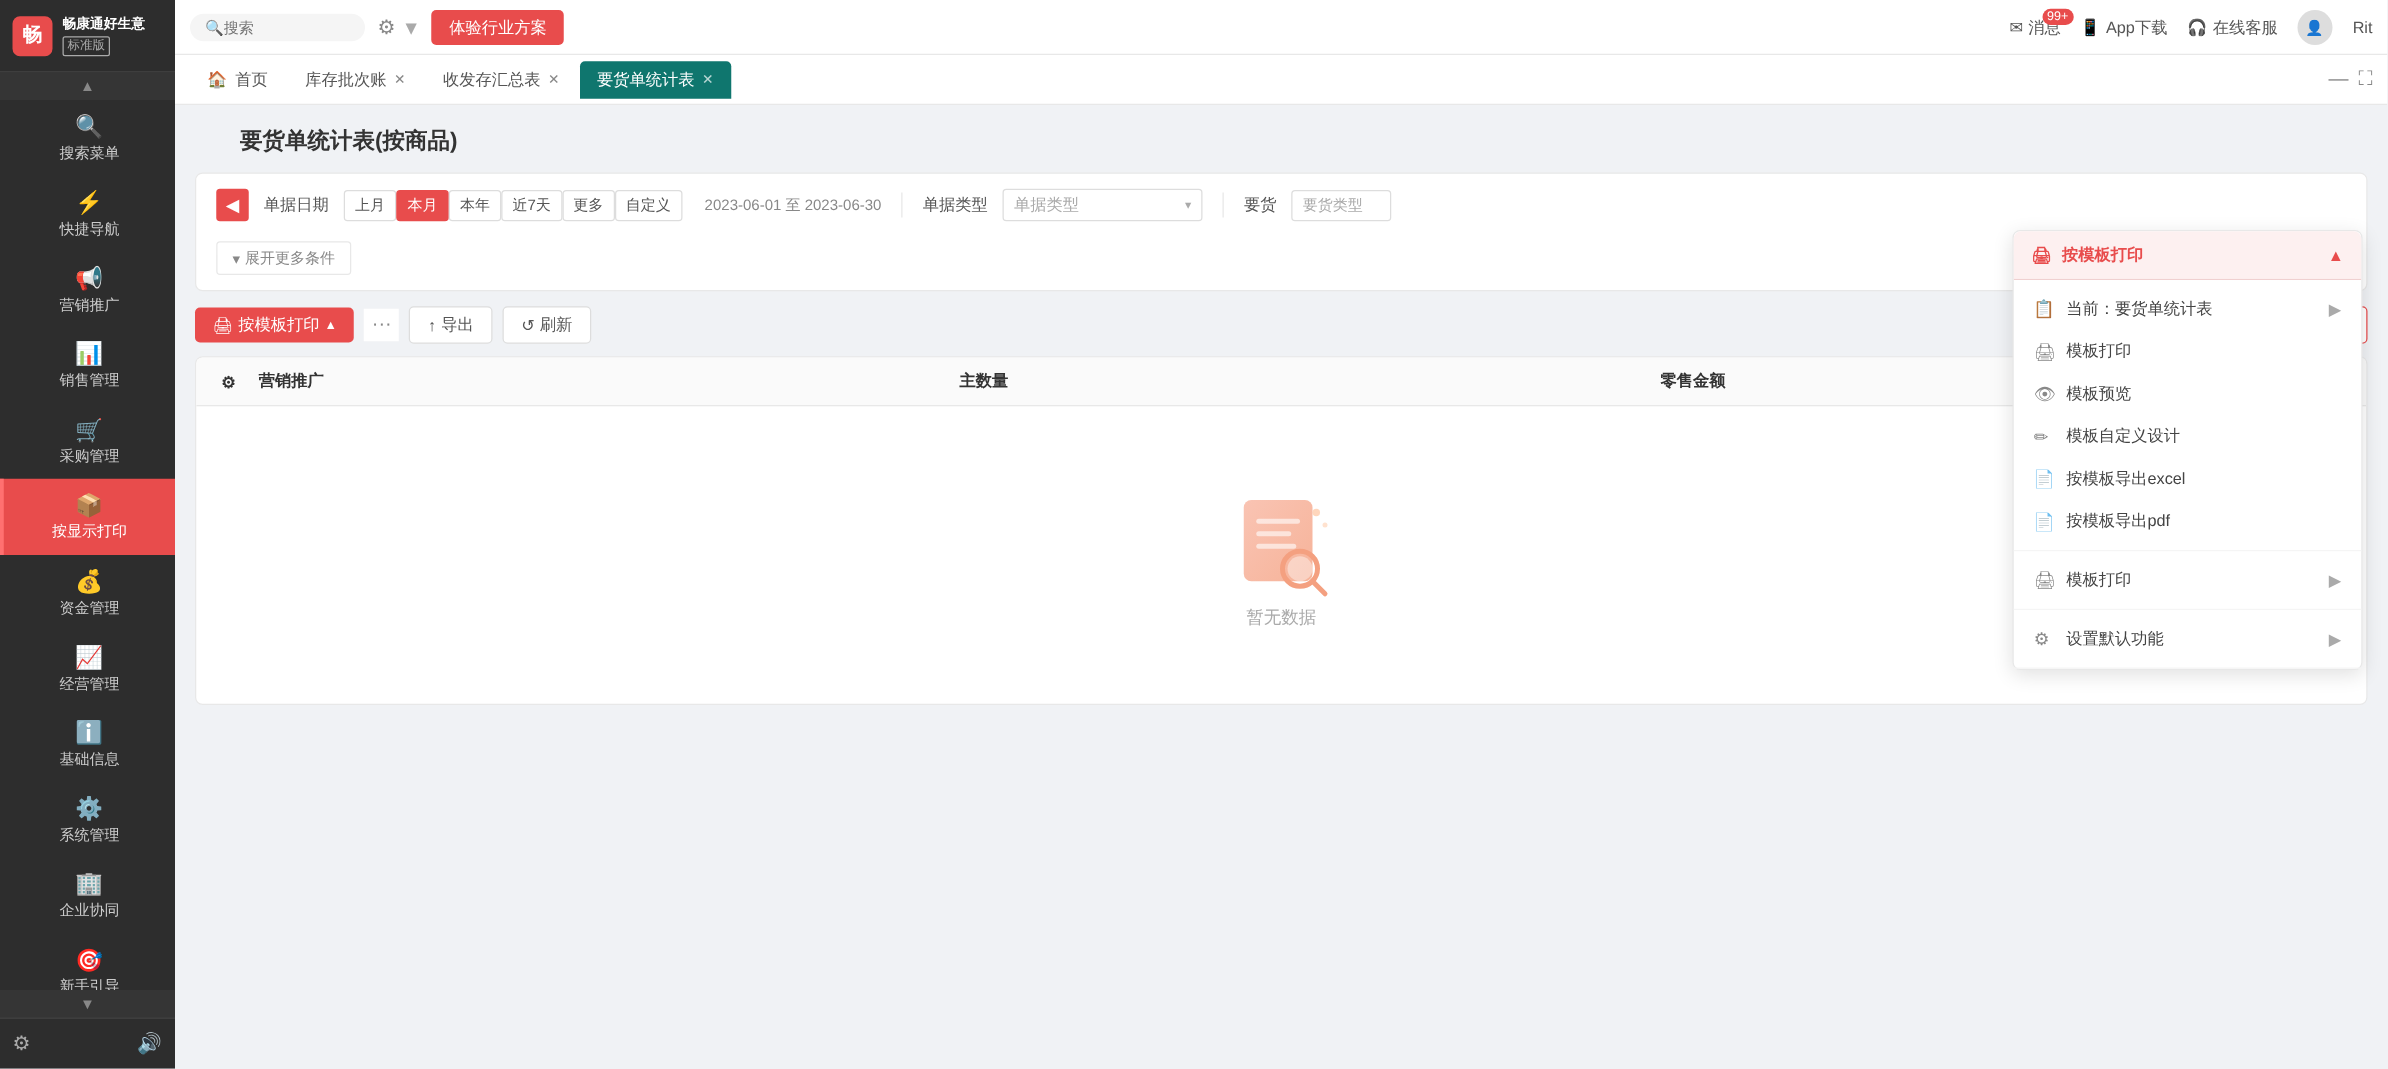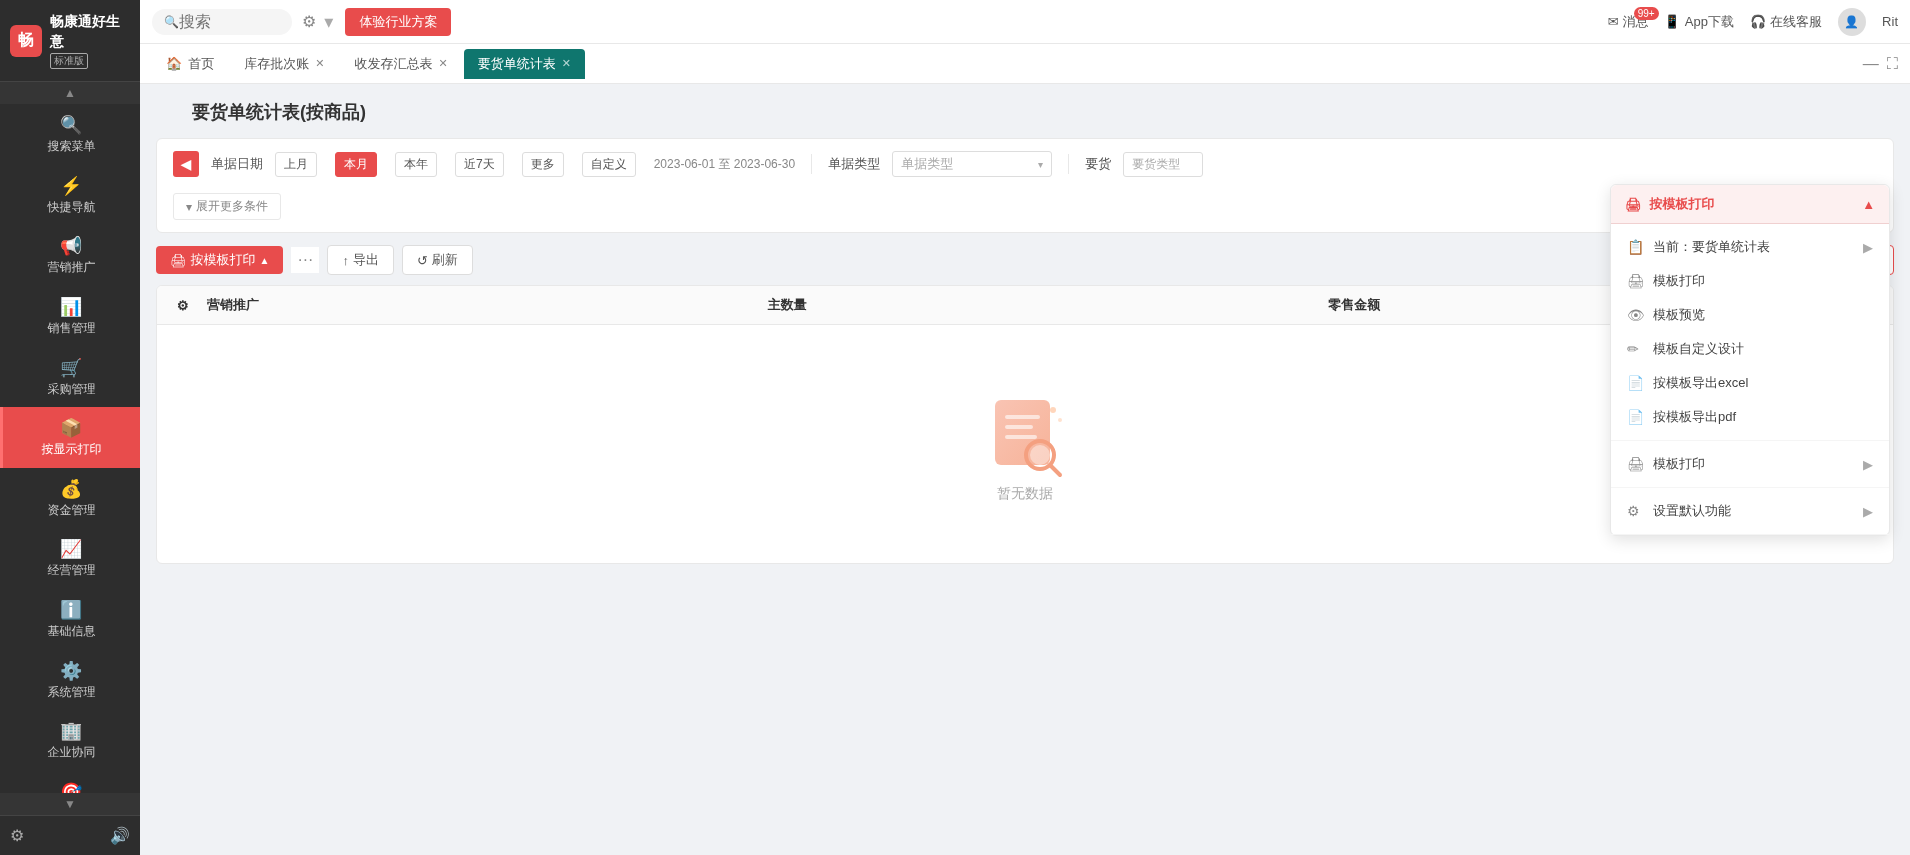--- a/index.html
+++ b/index.html
@@ -24,21 +24,21 @@
     .logo-icon {
       width: 32px;
       height: 32px;
       background: #e84c4c;
       border-radius: 6px;
       display: flex; align-items: center; justify-content: center;
       color: white; font-size: 16px; font-weight: bold; margin-right: 8px;
       flex-shrink: 0;
     }
     .logo-text { color: #fff; font-size: 12px; line-height: 1.4; }
-    .logo-text .main { font-size: 14px; font-weight: bold; }
+    .logo-text .main { font-size: 11px; font-weight: bold; }
     .logo-tag { color: #aaa; font-size: 10px; border: 1px solid #aaa; padding: 0 3px; border-radius: 2px; margin-top: 2px; display: inline-block; }
 
     .sidebar-nav { flex: 1; overflow-y: auto; }
     .sidebar-nav::-webkit-scrollbar { width: 4px; }
     .sidebar-nav::-webkit-scrollbar-thumb { background: #555; }
 
     .nav-item {
       display: flex; flex-direction: column; align-items: center;
       padding: 10px 6px;
       color: #ccc;
@@ -73,21 +73,21 @@
     .topbar-search {
       background: #f5f5f5;
       border-radius: 14px;
       padding: 4px 12px;
       display: flex; align-items: center;
       color: #999; font-size: 12px;
       width: 140px;
     }
     .topbar-search input {
       background: none; border: none; outline: none;
-      color: #000000; font-size: 16px; width: 100px;
+      color: #000000; font-size: 12px; width: 100px;
     }
     .topbar-gear { margin-left: 10px; color: #888; font-size: 16px; cursor: pointer; }
     .experience-btn {
       background: #e84c4c; color: #fff;
       border: none; border-radius: 4px;
       padding: 5px 14px; font-size: 13px;
       cursor: pointer; margin-left: 12px;
     }
     .topbar-right { display: flex; align-items: center; gap: 16px; }
     .badge {
@@ -140,21 +140,21 @@
     
     .filter-bar {
       background: #fff;
       border-radius: 6px;
       padding: 12px 16px;
       margin-bottom: 12px;
       border: 1px solid #e8e8e8;
     }
     .filter-row { display: flex; align-items: center; gap: 12px; flex-wrap: wrap; }
     .filter-label { color: #555; font-size: 13px; white-space: nowrap; }
-    .date-btns { display: flex; align-items: center; gap: 18px; justify-content: space-between; }
+    .date-btns { display: flex; align-items: center; gap: 0; justify-content: space-between; }
     .date-btn {
       padding: 3px 8px; font-size: 12px;
       border: 1px solid #ddd; border-radius: 3px;
       cursor: pointer; color: #555; background: #fff;
     }
     .date-btn.active { background: #e84c4c; color: #fff; border-color: #e84c4c; }
     .date-range { color: #888; font-size: 12px; margin-left: 6px; }
 
     .expand-btn {
       display: flex; align-items: center; gap: 4px;

